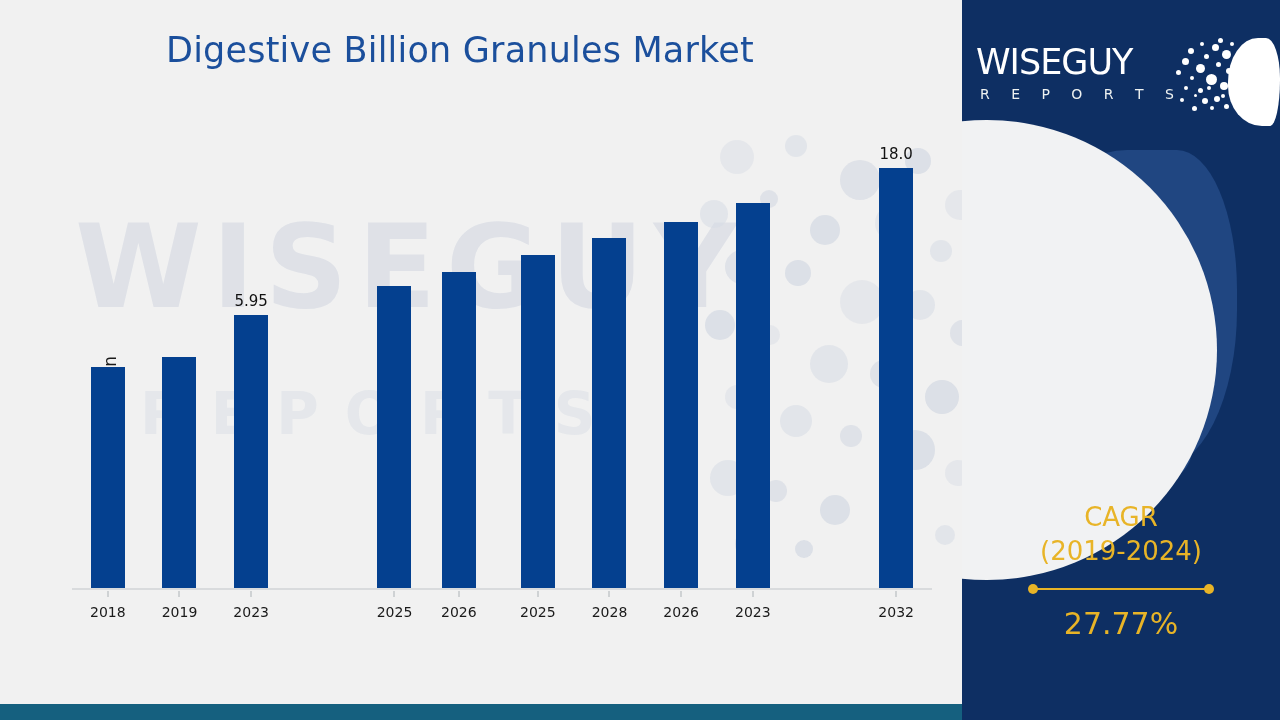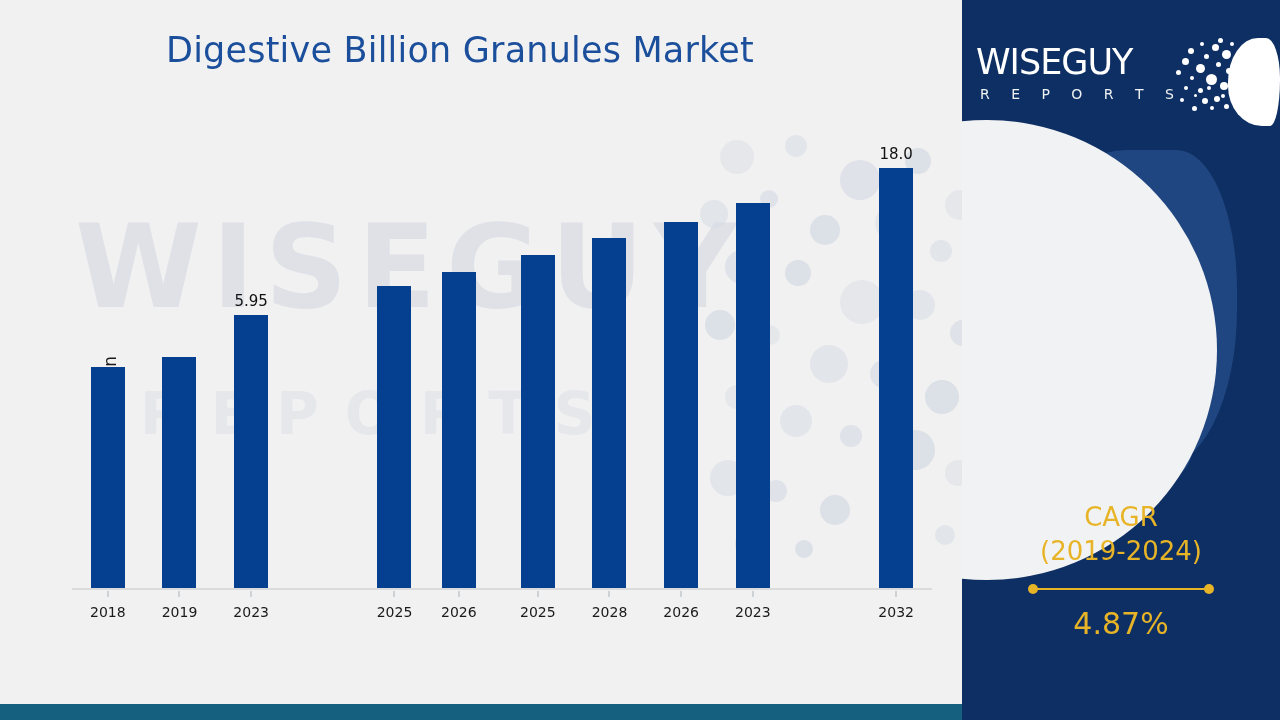--- a/index.html
+++ b/index.html
@@ -268,17 +268,17 @@
     </div>
 
     <div class="cagr-block">
       <div class="cagr-title">CAGR</div>
       <div class="cagr-title">(2019-2024)</div>
       <div class="cagr-sep">
         <span class="dot l"></span>
         <span class="line"></span>
         <span class="dot r"></span>
       </div>
-      <div class="cagr-value">4.87%</div>
+      <div class="cagr-value">27.77%</div>
     </div>
   </div>
 
 </div>
 
 </body></html>

